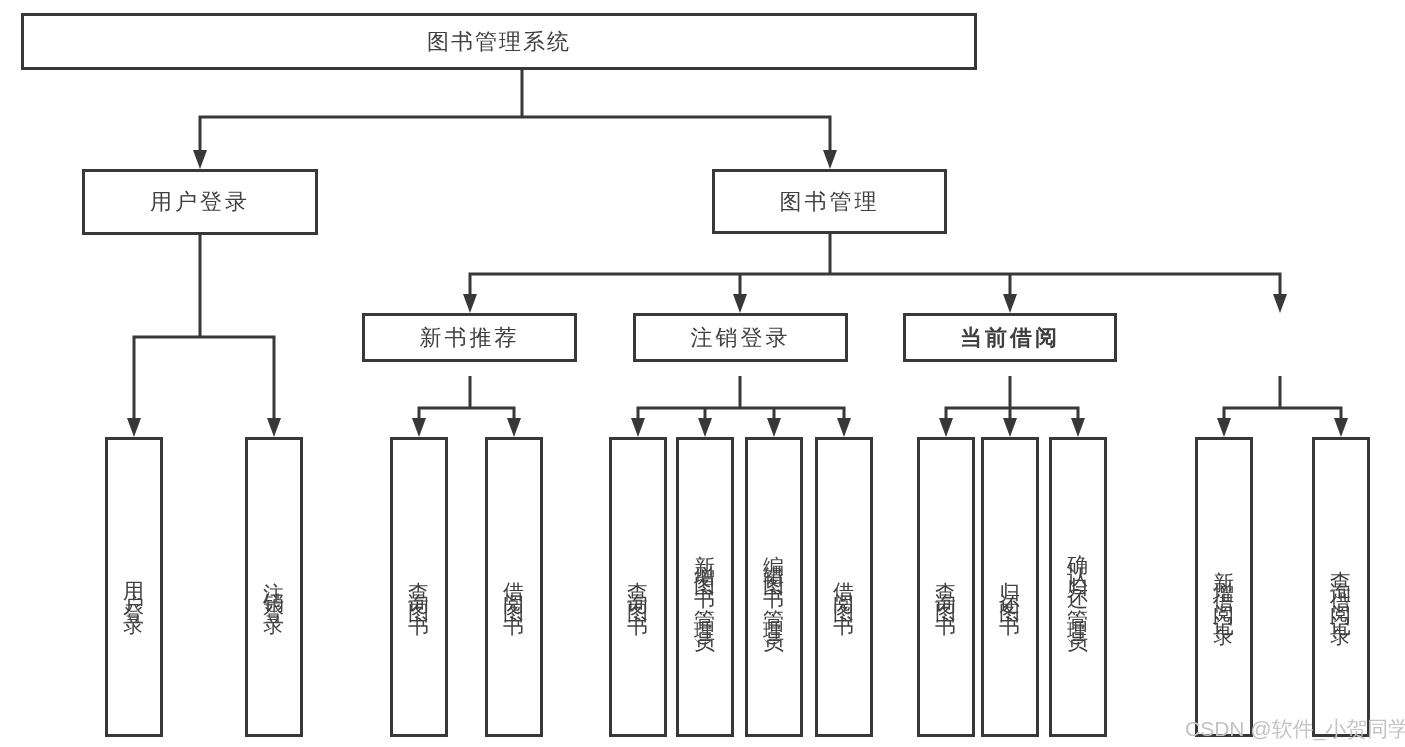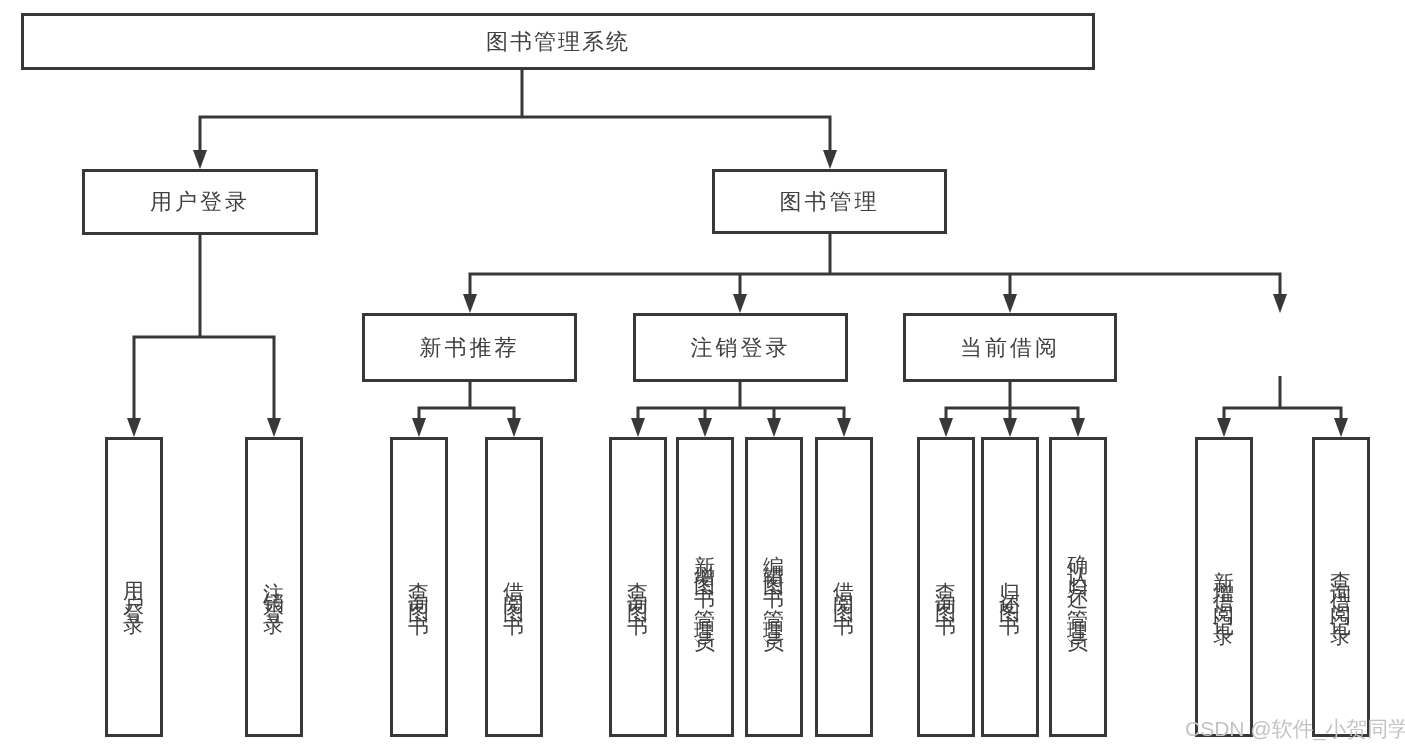--- a/index.html
+++ b/index.html
@@ -32,27 +32,27 @@
   .root-label { font-size: 22px; letter-spacing: 2px; }
   .v-node {
     writing-mode: vertical-lr;
     text-orientation: mixed;
     font-size: 21px;
     line-height: 1;
     letter-spacing: 11px;
     padding: 6px 0;
   }
   
-  .n-root   { left: 21px;   top: 13px;  width: 1074px; height: 57px; }
+  .n-root   { left: 21px;   top: 13px;  width: 956px; height: 57px; }
   .n-login  { left: 82px;   top: 169px; width: 236px;  height: 66px; }
   .n-mgmt   { left: 712px;  top: 169px; width: 235px;  height: 65px; }
-  .n-l3     { top: 313px; height: 69px; width: 215px; }
+  .n-l3     { top: 313px; height: 49px; width: 215px; }
   .n-newrec { left: 362px; }
   .n-borrow { left: 633px; }
-  .n-current{ left: 903px; width: 214px; }
+  .n-current{ left: 903px; width: 214px; font-weight: bold; }
   .n-records{ left: 1173px; width: 214px; }
   .leaf     { top: 437px; height: 300px; width: 58px; }
   .lf-1  { left: 105px; }
   .lf-2  { left: 245px; }
   .lf-3  { left: 390px; }
   .lf-4  { left: 485px; }
   .lf-5  { left: 609px; }
   .lf-6  { left: 676px; }
   .lf-7  { left: 745px; }
   .lf-8  { left: 815px; }

